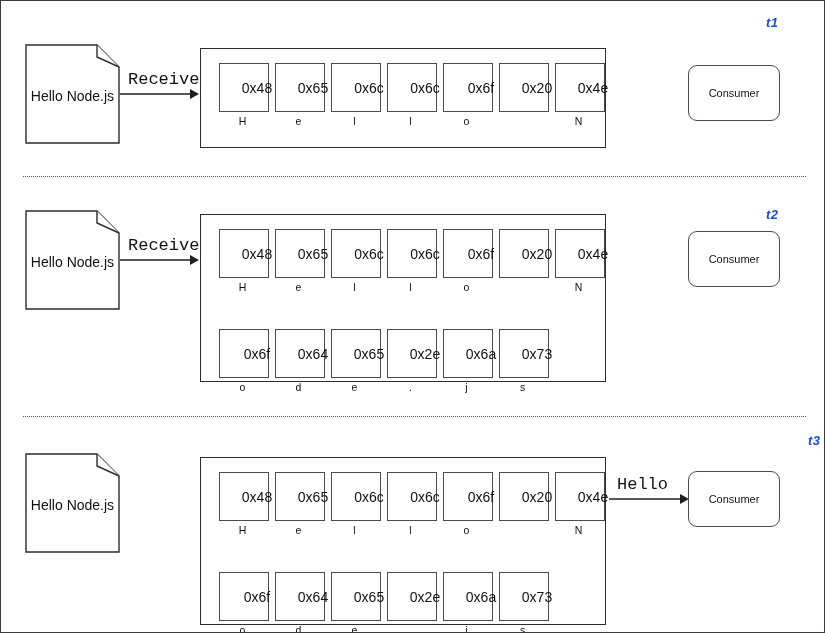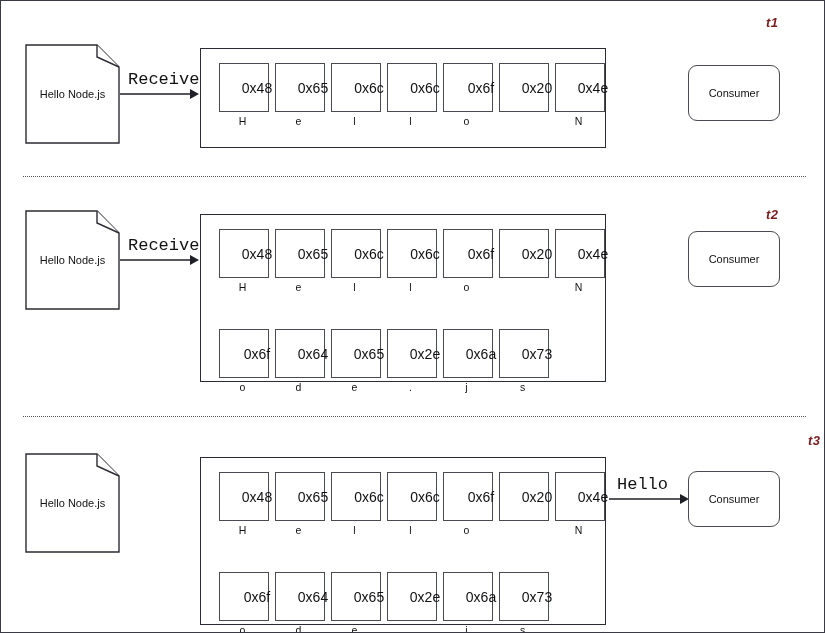--- a/index.html
+++ b/index.html
@@ -17,40 +17,40 @@
     background: #ffffff;
     border: 1px solid #3a3a44;
     box-sizing: border-box;
     overflow: hidden;
   }
   .time-label {
     position: absolute;
     font-style: italic;
     font-weight: bold;
     font-size: 13px;
-    color: #7f1d1d;
+    color: #1d4ed8;
     letter-spacing: 0.5px;
   }
   
   .doc {
     position: absolute;
     width: 95px;
     height: 100px;
   }
   .doc svg {
     position: absolute;
     inset: 0;
     overflow: visible;
   }
   .doc-label {
     position: absolute;
     left: 0;
     width: 95px;
     text-align: center;
-    font-size: 11px;
+    font-size: 14px;
     color: #111;
     top: 44px;
   }
   
   .arrow {
     position: absolute;
     height: 26px;
   }
   .arrow svg {
     position: absolute;

